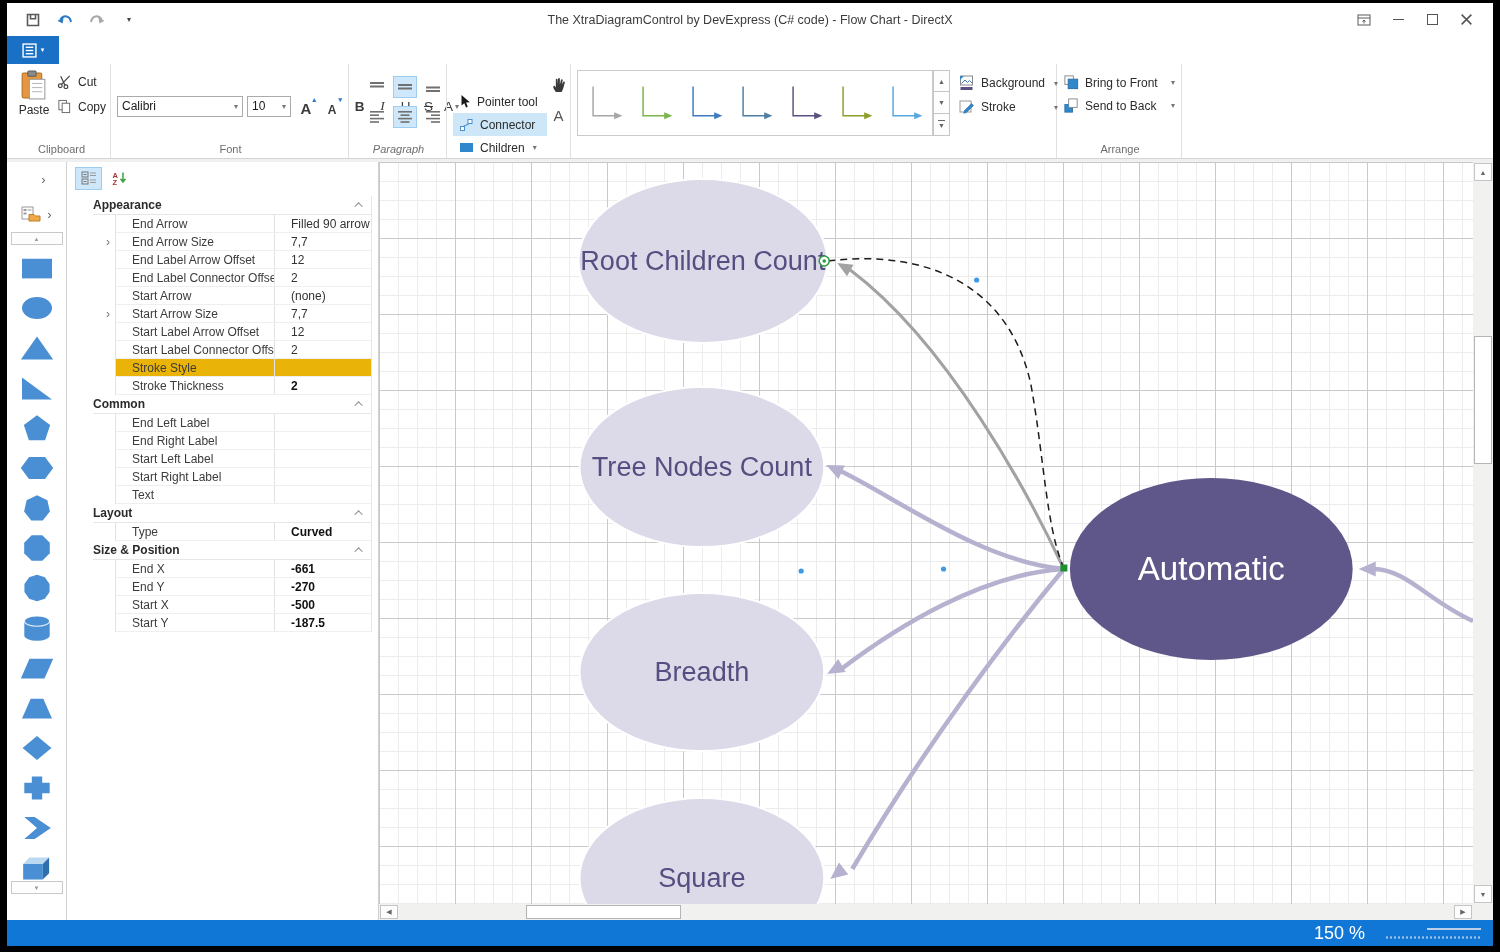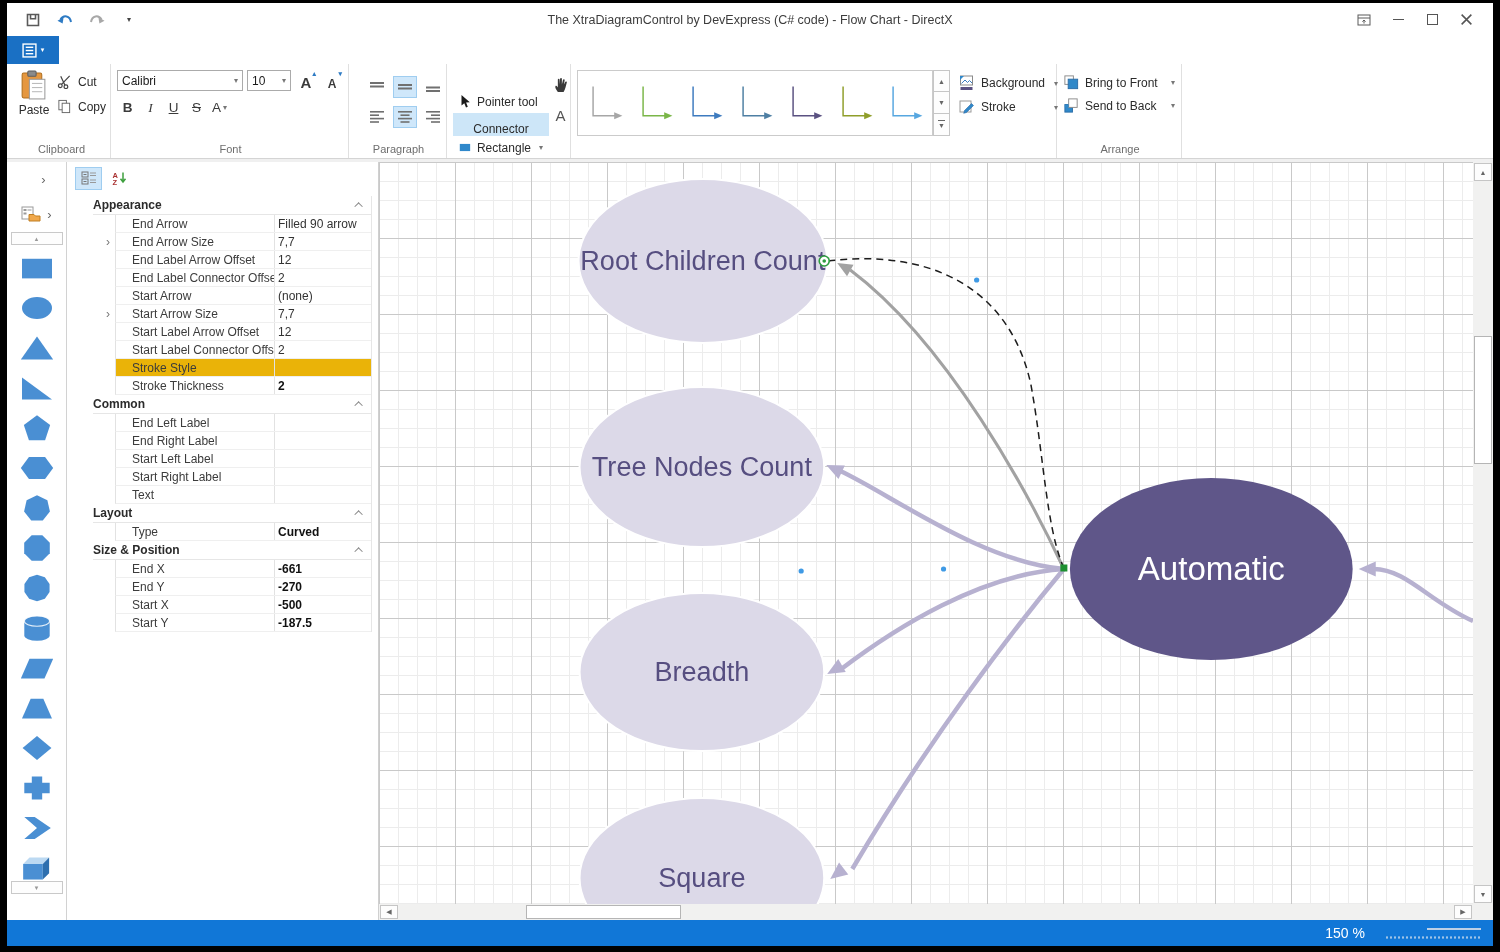--- a/index.html
+++ b/index.html
@@ -19,42 +19,42 @@
   .appbtn { width:52px; background:#1a70c4; display:flex; align-items:center; justify-content:center; gap:4px; }
   .tabs { display:flex; align-items:stretch; margin-left:10px; }
   .tab { padding:5px 14px 5px; font-size:13.5px; color:#262626; display:flex; align-items:center; }
   .tab.active { border-bottom:2px solid #2076cf; padding-bottom:3px; }
 
   
   .ribbon { height:95px; flex:0 0 95px; display:flex; background:#fff; border-bottom:1px solid #d4d4d4; padding-left:4px; }
   .rgroup { display:flex; flex-direction:column; border-right:1px solid #e0e0e0; padding:4px 4px 0 6px; }
   .rgroup .gbody { flex:1; display:flex; }
   .glabel { text-align:center; font-size:11px; color:#6e6e6e; padding:1px 0 3px; }
-  .g-clipboard { width:100px; } .g-font { width:238px; } .g-paragraph { width:98px; }
+  .g-clipboard { width:100px; } .g-font { width:238px; } .g-paragraph { width:98px;font-style:italic; }
   .g-tools { width:124px; } .g-styles { width:486px; } .g-arrange { width:125px; }
   .bigbtn { width:44px; display:flex; flex-direction:column; align-items:center; gap:2px; padding-top:2px; font-size:12px; color:#2b2b2b; }
   .smallcol { display:flex; flex-direction:column; gap:10px; padding:6px 0 0 6px; }
   .sbtn { display:flex; align-items:center; gap:6px; font-size:12px; color:#2b2b2b; white-space:nowrap; }
-  .fontrows { display:flex; flex-direction:column; gap:6px; width:100%; padding-top:2px; }
+  .fontrows { display:flex; flex-direction:row; gap:6px; width:100%; padding-top:2px; }
   .fr1 { display:flex; align-items:center; gap:4px; }
   .combo { border:1px solid #ababab; height:21px; display:flex; align-items:center; font-size:12px; color:#1a1a1a; padding:0 4px; background:#fff; }
   .combo .dd { margin-left:auto; font-size:8px; color:#777; padding-left:6px; }
   .combo.family { width:126px; } .combo.size { width:44px; }
   .abtn { position:relative; width:22px; height:21px; display:flex; align-items:flex-end; justify-content:center; font-weight:bold; color:#3b3b3b; }
   .abtn .caret { position:absolute; top:0; right:1px; font-size:7px; color:#2e7bc4; line-height:7px; }
   .fr2 { display:flex; align-items:center; gap:2px; }
   .fmt { width:21px; height:21px; display:flex; align-items:center; justify-content:center; font-size:13.5px; color:#3b3b3b; }
   .fmt .dd { font-size:8px; color:#777; margin-left:2px; }
   .para { display:flex; flex-direction:column; gap:8px; padding:8px 0 0 10px; }
   .prow { display:flex; gap:4px; }
   .pbtn { width:24px; height:22px; display:flex; align-items:center; justify-content:center; border:1px solid transparent; }
   .pbtn.hl { background:#cfe7fa; border-color:#9fcdf0; }
   .toolcol { display:flex; flex-direction:column; padding-top:2px; width:96px;margin-top:20px; }
   .toolrow { display:flex; align-items:center; gap:6px; font-size:12px; color:#2b2b2b; padding:3px 6px; height:23px; }
-  .toolrow.hl { background:#cde6f8;flex-direction:column; }
+  .toolrow.hl { background:#cde6f8; }
   .toolrow .dd { font-size:8px; color:#777; margin-left:2px; }
   .toolside { display:flex; flex-direction:column; align-items:center; gap:10px; padding:8px 0 0 4px; }
   .texttool { font-size:15px; color:#555; }
   .gallery { border:1px solid #cbcbcb; background:#fff; height:66px; margin-top:2px; display:flex; align-items:center; padding:0 2px; width:364px; }
   .gal-item { width:50px; height:60px; display:flex; align-items:center; justify-content:center; }
   .galbtns { display:flex; flex-direction:column; margin:2px 0 0 0; }
   .galbtn { width:17px; height:22px; border:1px solid #c6c6c6; border-top-width:0; background:#fdfdfd; display:flex; align-items:center; justify-content:center; font-size:7px; color:#666; }
   .galbtn:first-child { border-top-width:1px; }
   .stylebtns { display:flex; flex-direction:column; gap:6px; padding:6px 0 0 8px; }
   .stylebtn { width:100px; display:flex; align-items:center; gap:5px; font-size:12px; color:#2b2b2b; }
@@ -83,21 +83,21 @@
   .props-tools { height:32px; display:flex; align-items:center; gap:4px; padding-left:8px; }
   .ptool { width:27px; height:23px; display:flex; align-items:center; justify-content:center; border:1px solid transparent; }
   .ptool.hl { background:#cfe7fa; border-color:#9fcdf0; }
   .prop-grid { margin:2px 6px 0 26px; border-right:1px solid #e6e6e6; font-size:12px; }
   .prop-cat { height:19px; display:flex; align-items:center; font-weight:bold; color:#2b2b2b; border-bottom:1px solid #e6e6e6; }
   .chev-up { margin-left:auto; margin-right:8px; width:6px; height:6px; border-left:1.4px solid #888; border-top:1.4px solid #888; transform:rotate(45deg) translateY(2px); }
   .prop-row { margin-left:22px; height:18px; display:flex; align-items:center; border-bottom:1px solid #efefef; border-left:1px solid #e2e2e2; position:relative; color:#3c3c3c; }
   .prop-row.selected { background:#eab308; }
   .expander { position:absolute; left:-15px; width:14px; text-align:center; color:#777; font-size:12px; line-height:18px; }
   .plabel { flex:0 0 158px; padding-left:16px; white-space:nowrap; overflow:hidden; }
-  .pvalue { flex:1; border-left:1px solid #e2e2e2; padding-left:3px; height:100%; display:flex; align-items:center; white-space:nowrap; color:#333; }
+  .pvalue { flex:1; border-left:1px solid #e2e2e2; padding-left:16px; height:100%; display:flex; align-items:center; white-space:nowrap; color:#333; }
   .pvalue.bold { font-weight:bold; color:#111; }
 
   
   .canvas { flex:1; position:relative; background:#fff; overflow:hidden; }
   .canvas-draw { position:absolute; left:0; top:0; right:20px; bottom:16px; background-color:#fff;
     background-image:
       linear-gradient(#c9c9c9 1px, transparent 1px),
       linear-gradient(90deg, #c9c9c9 1px, transparent 1px),
       linear-gradient(#ececec 1px, transparent 1px),
       linear-gradient(90deg, #ececec 1px, transparent 1px);
@@ -116,21 +116,21 @@
 
   .conn-flow { stroke:#b7b1d0; stroke-width:4.5; fill:none; }
   .arrow-flow { fill:#b7b1d0; }
   .conn-selected { stroke:#a2a2a2; stroke-width:3; fill:none; }
   .arrow-selected { fill:#a2a2a2; }
   .conn-dashed { stroke:#1c1c1c; stroke-width:1.5; fill:none; stroke-dasharray:7 5; }
   .node-text { font-size:27px; fill:#564e80; font-family:"Liberation Sans",sans-serif; }
   .node-text-dark { font-size:33px; fill:#ffffff; font-family:"Liberation Sans",sans-serif; }
 
   
-  .statusbar { height:26px; flex:0 0 26px; background:#1177d7; display:flex; align-items:center; justify-content:flex-end; padding-right:12px; color:#fff; font-size:14px; }
+  .statusbar { height:26px; flex:0 0 26px; background:#1177d7; display:flex; align-items:center; justify-content:flex-end; padding-right:12px; color:#fff; font-size:18px; }
   .zoomslider { width:96px; height:12px; position:relative; margin-left:20px; }
   .zoomslider .dots { position:absolute; left:0; right:0; bottom:0; height:3px;
      background-image:radial-gradient(circle,#9fc4e8 1px,transparent 1.3px); background-size:4px 3px; background-repeat:repeat-x; }
   .zoomslider .thumbline { position:absolute; right:0; top:1px; width:54px; height:2px; background:#bccfe6; }
 </style>
 </head>
 <body>
 
 <div class="window">
 
@@ -339,21 +339,21 @@
                 <path d="M3.5 11.5 C3.5 7 10 9.5 11 4.5" fill="none" stroke="#4a90d0" stroke-width="1.2"></path>
                 <rect x="1.5" y="9.5" width="4" height="4" fill="#fff" stroke="#4a90d0"></rect>
                 <rect x="9" y="2.5" width="4" height="4" fill="#fff" stroke="#4a90d0"></rect>
               </svg>
             <span>Connector</span>
           </div>
           <div class="toolrow">
             <svg viewBox="0 0 15 13" width="15" height="13">
                 <rect x="1" y="2" width="13" height="9" fill="#2f88cb"></rect>
               </svg>
-            <span>Rectangle</span>
+            <span>Children</span>
             <span class="dd">▾</span>
           </div>
         </div>
         <div class="toolside">
           <div>
             <svg viewBox="0 0 14 16" width="15" height="17">
                 <path d="M4.5 15 C3 13 1.6 10.6 2.2 9.6 c.4-.7 1.3-.5 1.7.2 l.6 1V3.4c0-1.2 1.6-1.2 1.6 0V8l.5-5.2c.1-1.2 1.7-1 1.7.1V8l1-4.2c.3-1.1 1.8-.8 1.6.4L10.2 8l1.2-2.3c.5-1 1.9-.4 1.5.7-.7 2-1.3 6.4-3 8.6z" fill="#3a3a3a"></path>
               </svg>
           </div>
           <div class="texttool"><span>A</span></div>

